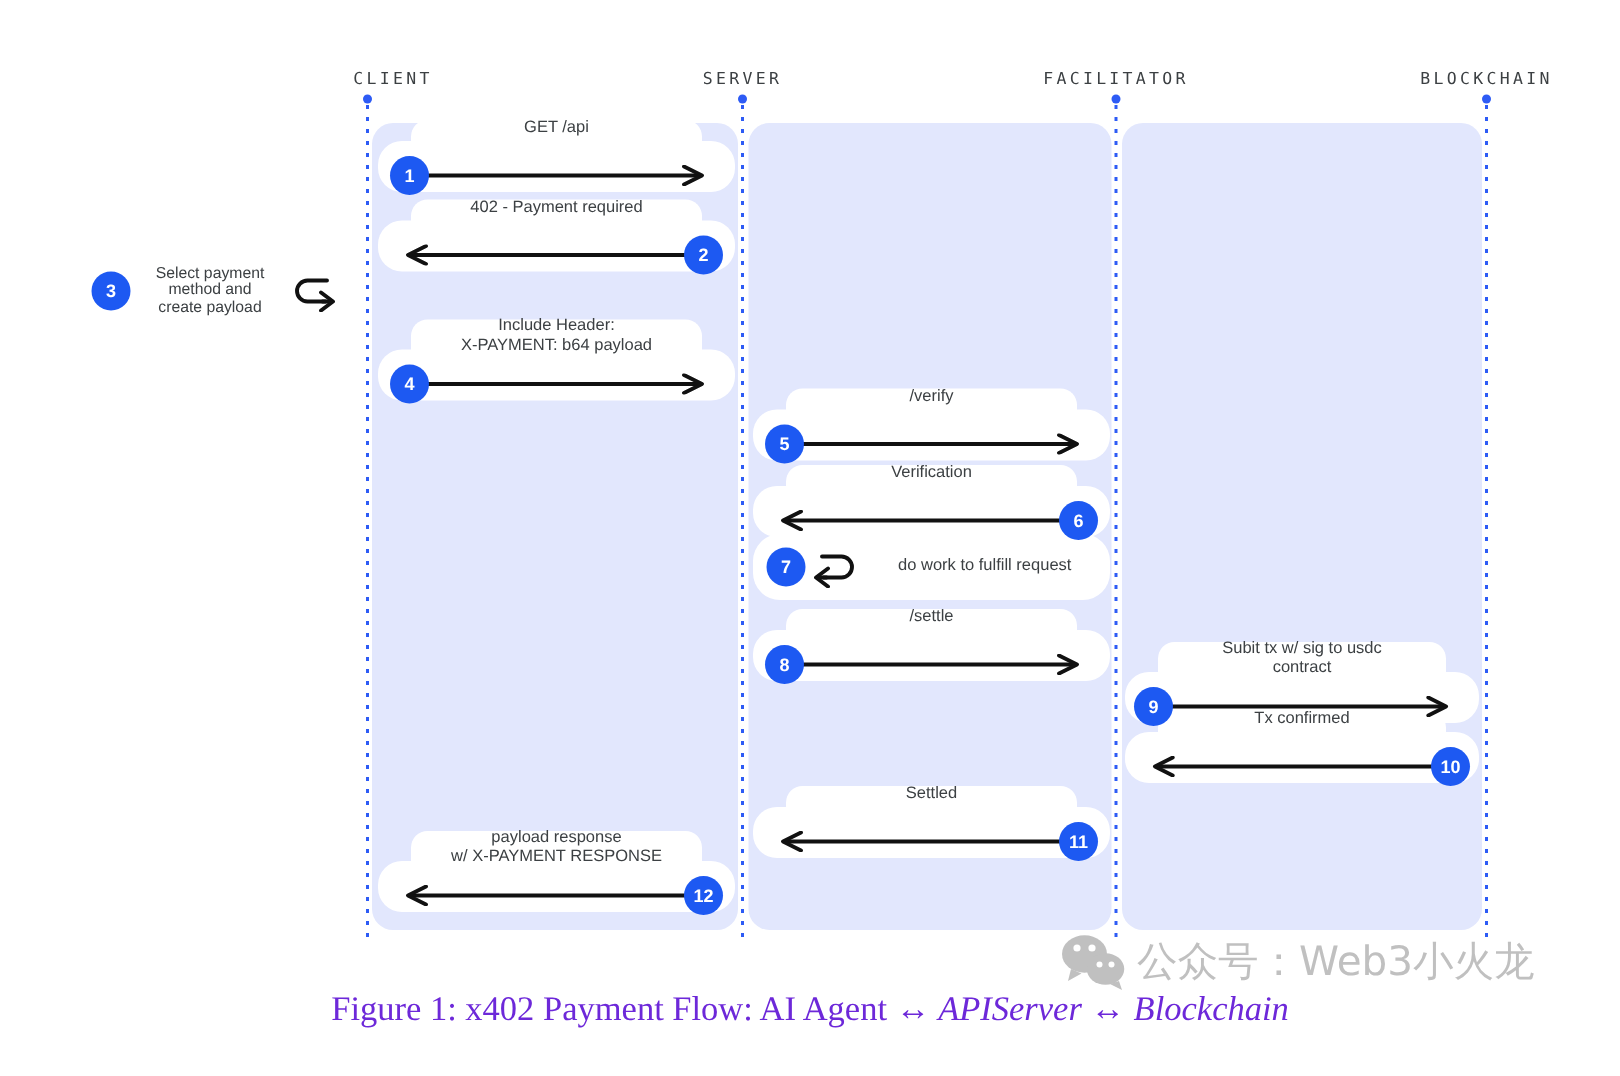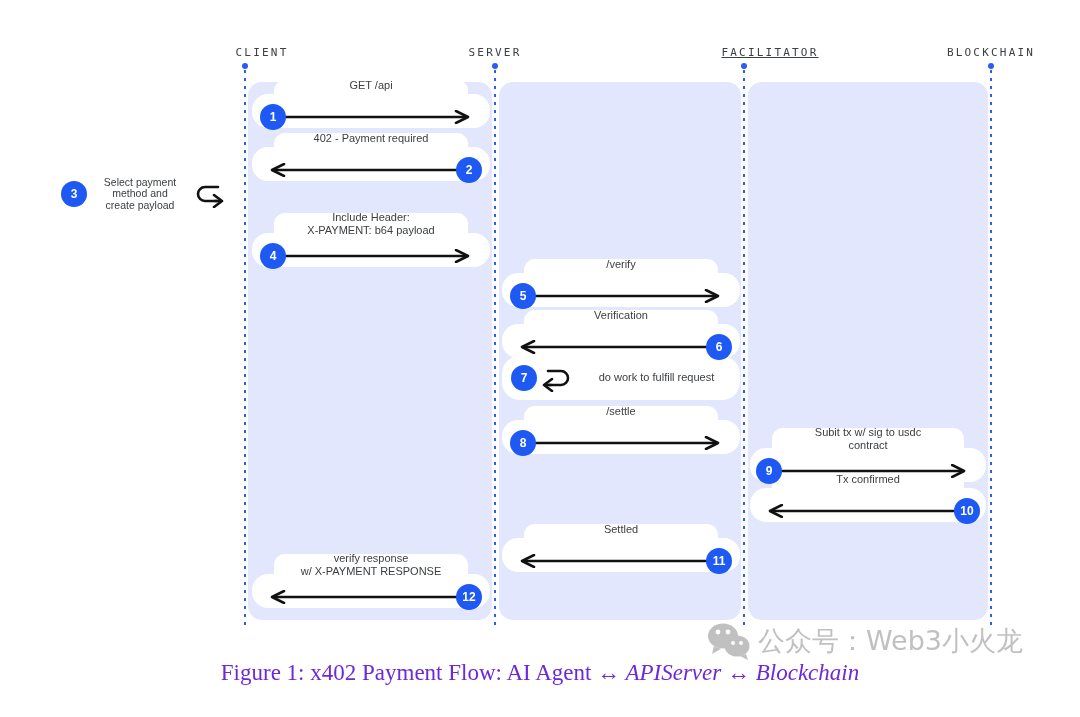--- a/index.html
+++ b/index.html
@@ -155,21 +155,21 @@
   <div class="band" style="left:748px;width:240px;"></div>
 
   <div class="lifeline-label" style="left:245px;margin-left:17px;">CLIENT</div>
   <div class="lifeline-dot" style="left:245px;"></div>
   <div class="lifeline" style="left:245px;"></div>
 
   <div class="lifeline-label" style="left:495px;">SERVER</div>
   <div class="lifeline-dot" style="left:495px;"></div>
   <div class="lifeline" style="left:495px;"></div>
 
-  <div class="lifeline-label" style="left:770px;text-decoration:underline;">FACILITATOR</div>
+  <div class="lifeline-label" style="left:744px;">FACILITATOR</div>
   <div class="lifeline-dot" style="left:744px;"></div>
   <div class="lifeline" style="left:744px;"></div>
 
   <div class="lifeline-label" style="left:991px;">BLOCKCHAIN</div>
   <div class="lifeline-dot" style="left:991px;"></div>
   <div class="lifeline" style="left:991px;"></div>
 
   <div class="msg" style="left:252px;top:80px;width:238px;">
     <div class="cap-label"></div>
     <div class="cap-line"></div>
@@ -311,21 +311,21 @@
         <line x1="8" y1="7" x2="206" y2="7" stroke="#111" stroke-width="2.6"></line>
         <polyline points="18,1 6,7 18,13" fill="none" stroke="#111" stroke-width="2.6" stroke-linecap="round" stroke-linejoin="round"></polyline>
       </svg>
     </div>
     <div class="badge" style="right:8px;">11</div>
   </div>
 
   <div class="msg two" style="left:252px;top:560px;width:238px;">
     <div class="cap-label" style="height:28px;top:-6px;"></div>
     <div class="cap-line"></div>
-    <div class="label">verify response
+    <div class="label">payload response
 w/ X-PAYMENT RESPONSE</div>
     <div class="arrow">
       <svg viewBox="0 0 210 14" preserveAspectRatio="none">
         <line x1="8" y1="7" x2="206" y2="7" stroke="#111" stroke-width="2.6"></line>
         <polyline points="18,1 6,7 18,13" fill="none" stroke="#111" stroke-width="2.6" stroke-linecap="round" stroke-linejoin="round"></polyline>
       </svg>
     </div>
     <div class="badge" style="right:8px;">12</div>
   </div>
 

